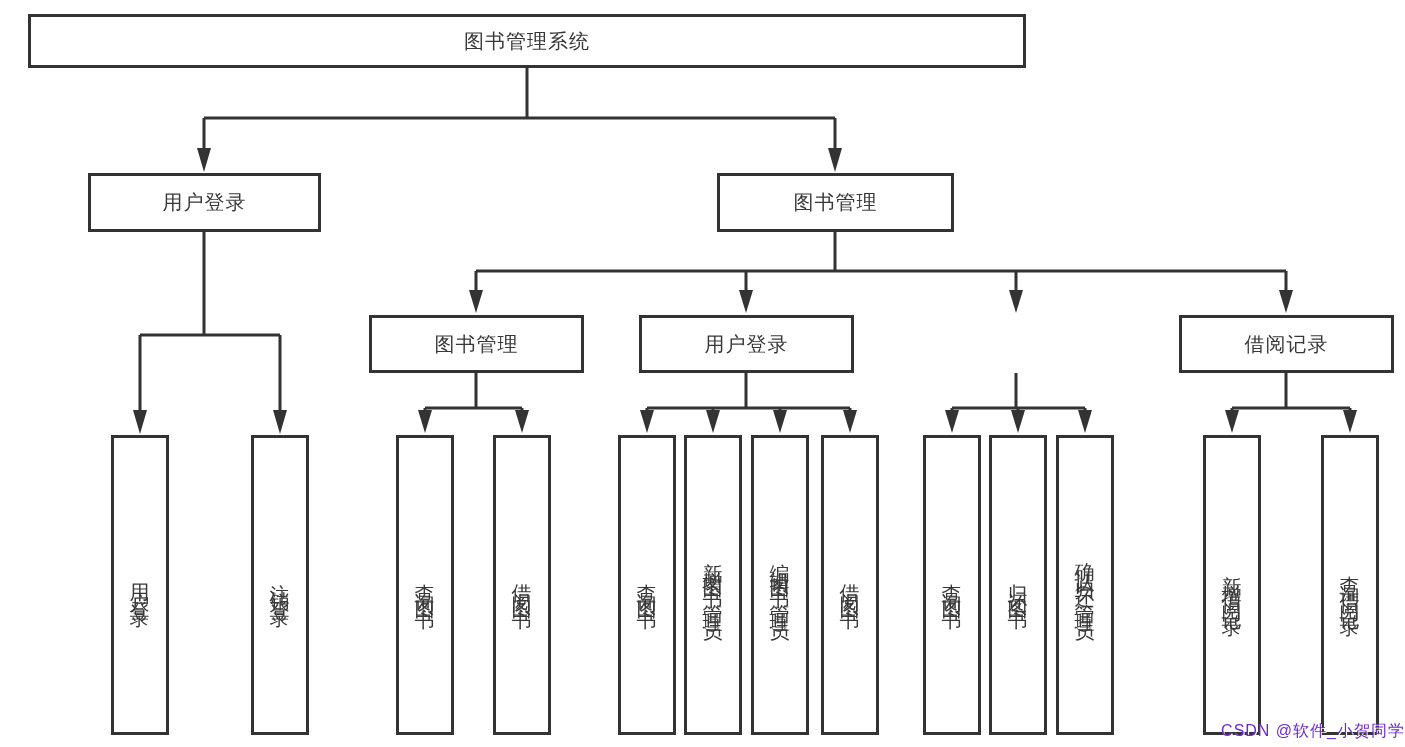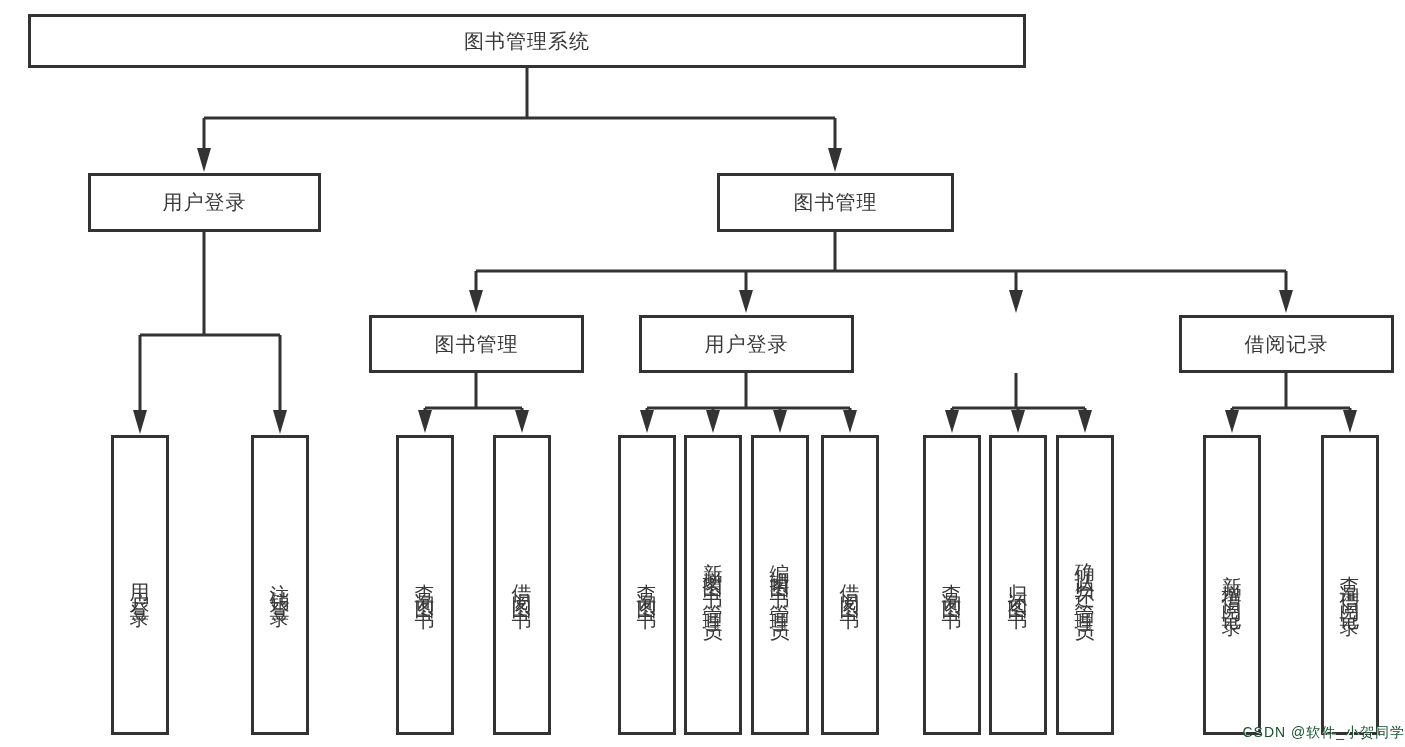--- a/index.html
+++ b/index.html
@@ -65,22 +65,22 @@
   .pos-l8  { left: 815px; }
   .pos-l9  { left: 917px; }
   .pos-l10 { left: 983px; }
   .pos-l11 { left: 1050px; }
   .pos-l12 { left: 1197px; }
   .pos-l13 { left: 1315px; }
   .watermark {
     position: absolute;
     right: 6px;
     bottom: 5px;
-    font-size: 14px;
-    color: #14532d;
+    font-size: 16px;
+    color: #6d28d9;
     text-shadow: 1px 1px 0 #ffffff;
     letter-spacing: 1px;
     z-index: 3;
   }
 </style>
 </head>
 <body>
 
 <div class="canvas">
 

